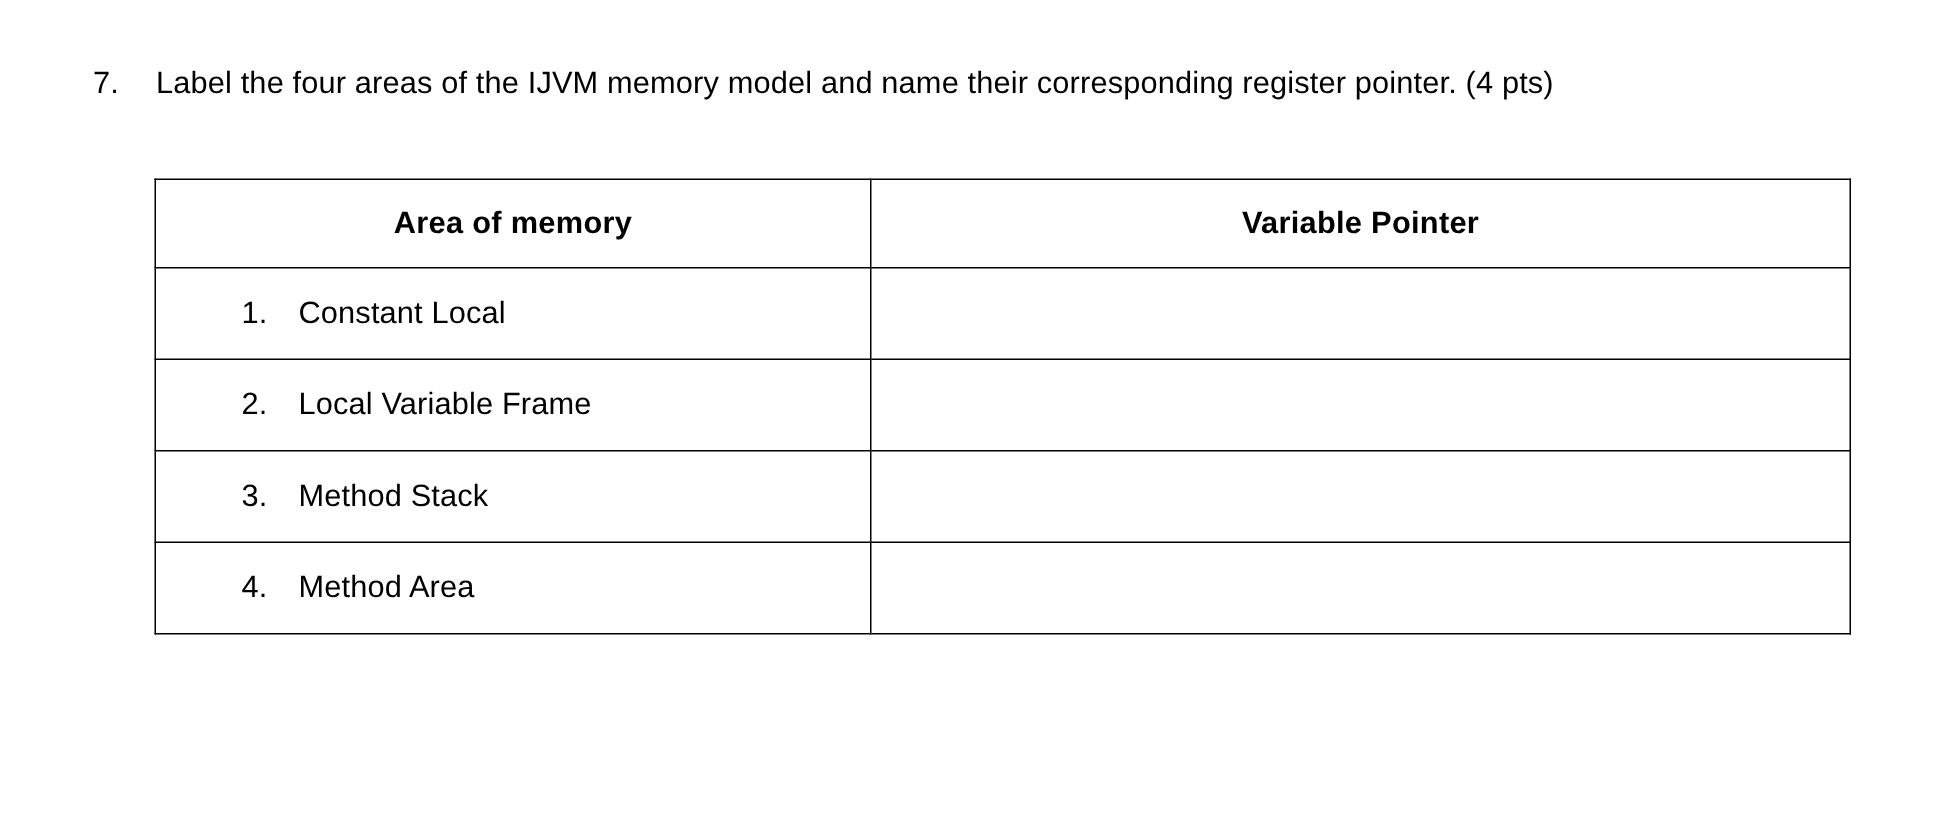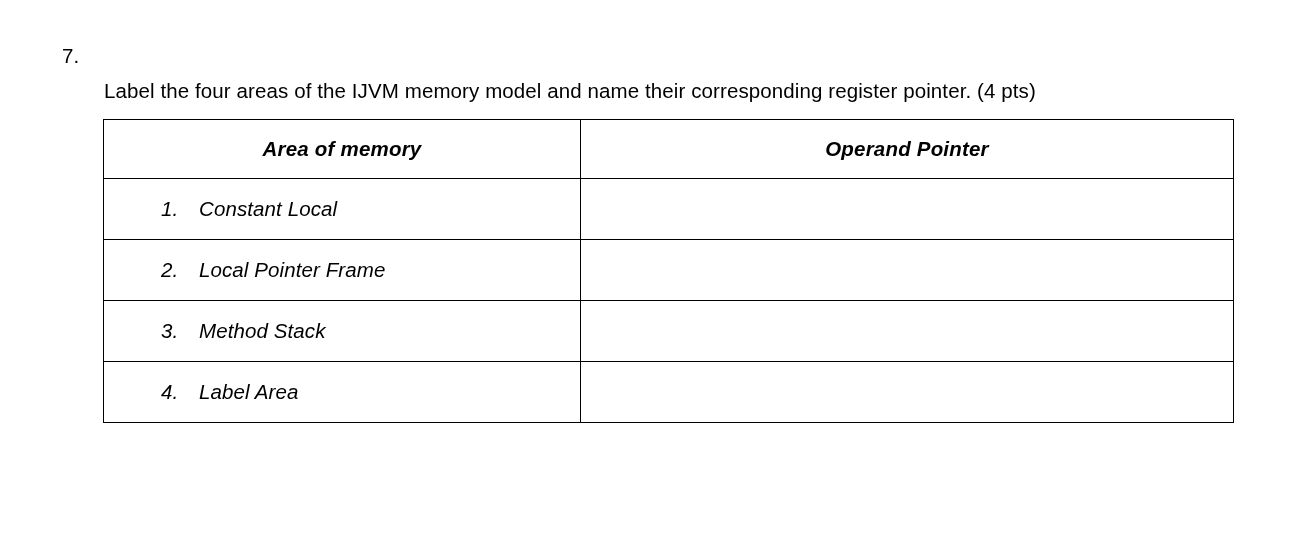--- a/index.html
+++ b/index.html
@@ -37,38 +37,36 @@
     letter-spacing: 0.1px;
     white-space: nowrap;
   }
   .question-number {
     width: 42px;
     flex: 0 0 42px;
     text-align: left;
   }
   .question-text {
     flex: 1 1 auto;
-    margin-top: 35px;
   }
 
   
   .memory-table {
     position: absolute;
     left: 103px;
     top: 119px;
     width: 1130px;
     border-collapse: collapse;
     table-layout: fixed;
   }
   .memory-table td,
   .memory-table th {
     border: 1.5px solid #000000;
     padding: 0;
     vertical-align: middle;
-    font-style: italic;
   }
 
   .col-area   { width: 477px; }
   .col-reg    { width: 653px; }
 
   .memory-table thead th {
     height: 58px;
     font-size: 20.5px;
     font-weight: bold;
     text-align: center;
@@ -112,40 +110,40 @@
   </div>
 
   <table class="memory-table">
     <colgroup>
       <col class="col-area">
       <col class="col-reg">
     </colgroup>
     <thead>
       <tr>
         <th>Area of memory</th>
-        <th>Operand Pointer</th>
+        <th>Variable Pointer</th>
       </tr>
     </thead>
     <tbody>
       <tr>
         <td>
           <div class="row-item">
             <span class="row-num">1.</span>
             <span class="row-label">Constant Local</span>
           </div>
         </td>
         <td>
           <div class="answer-cell"></div>
         </td>
       </tr>
       <tr>
         <td>
           <div class="row-item">
             <span class="row-num">2.</span>
-            <span class="row-label">Local Pointer Frame</span>
+            <span class="row-label">Local Variable Frame</span>
           </div>
         </td>
         <td>
           <div class="answer-cell"></div>
         </td>
       </tr>
       <tr>
         <td>
           <div class="row-item">
             <span class="row-num">3.</span>
@@ -153,21 +151,21 @@
           </div>
         </td>
         <td>
           <div class="answer-cell"></div>
         </td>
       </tr>
       <tr>
         <td>
           <div class="row-item">
             <span class="row-num">4.</span>
-            <span class="row-label">Label Area</span>
+            <span class="row-label">Method Area</span>
           </div>
         </td>
         <td>
           <div class="answer-cell"></div>
         </td>
       </tr>
     </tbody>
   </table>
 
 </div>

